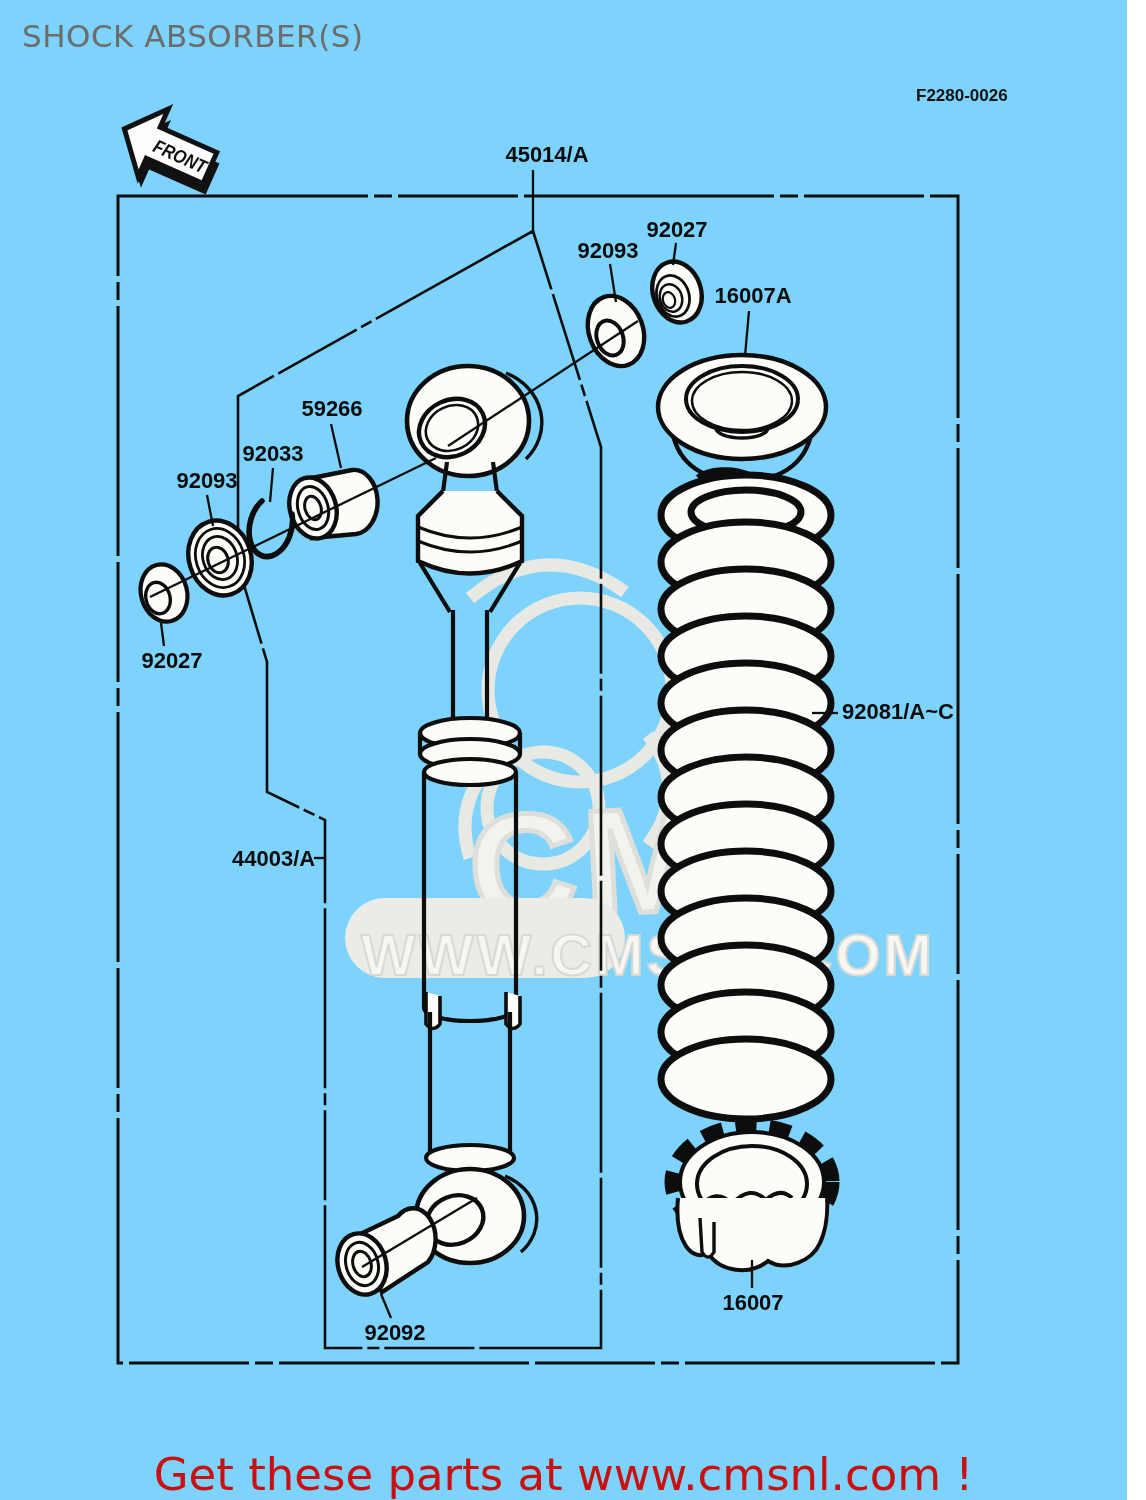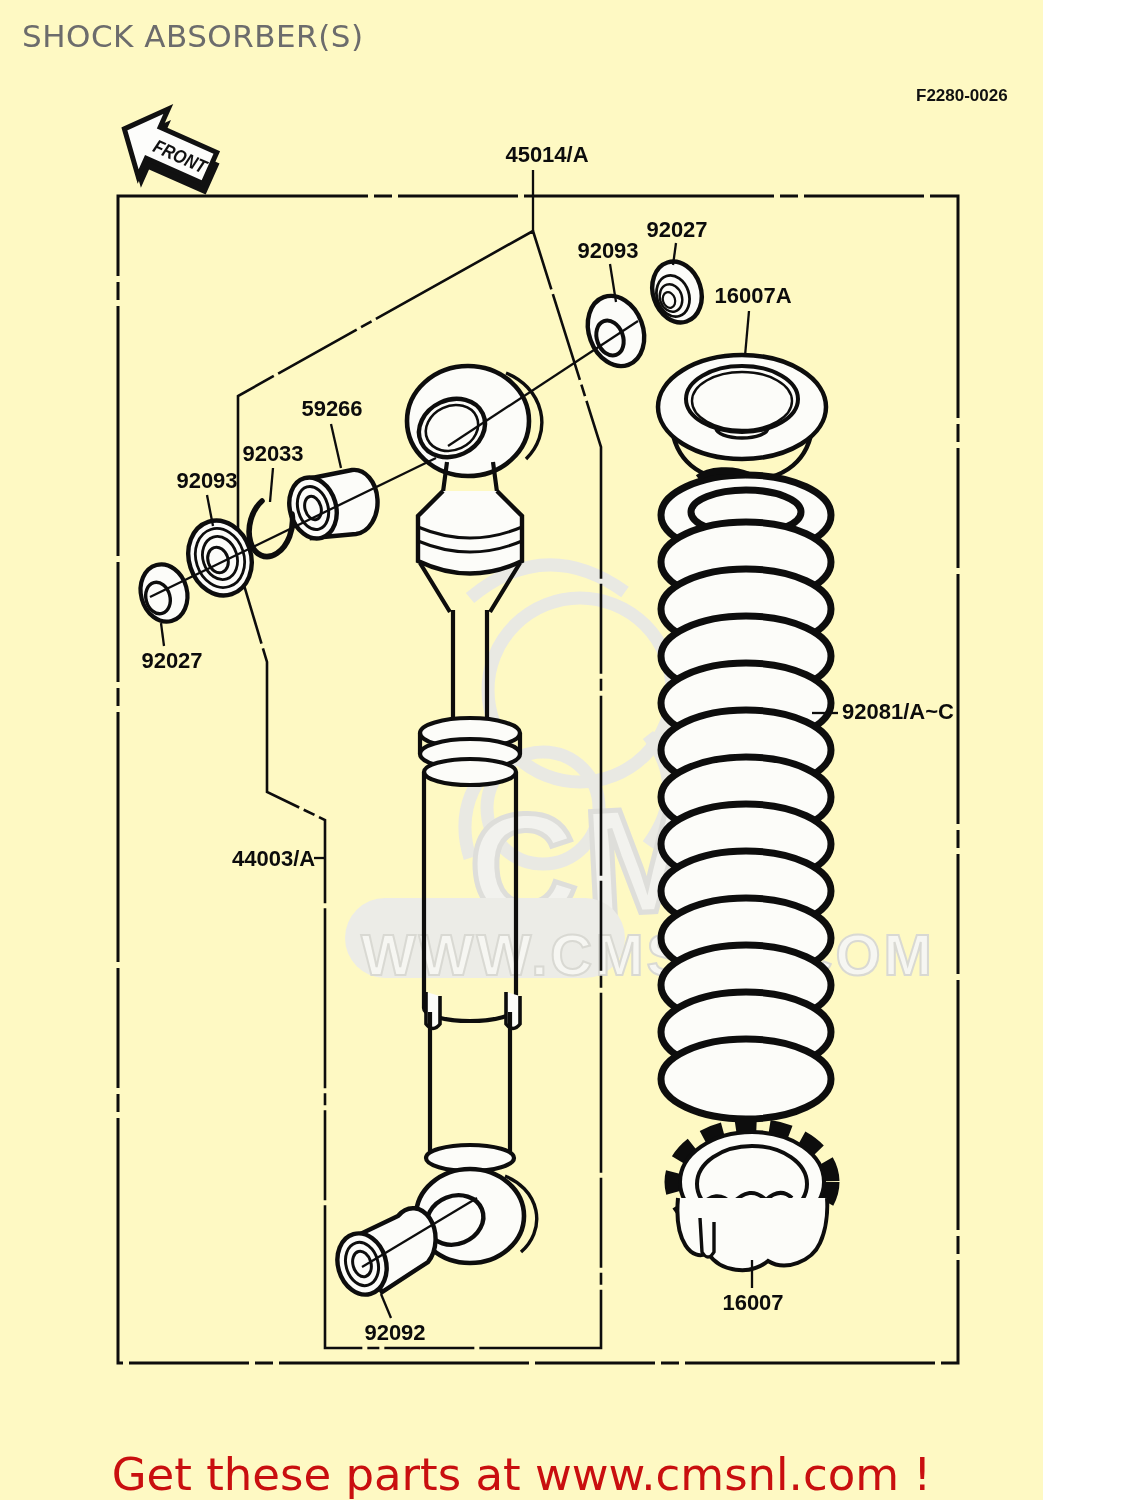--- a/index.html
+++ b/index.html
@@ -1,19 +1,19 @@
 <!DOCTYPE html>
 <html><head>
 <meta charset="utf-8">
 <style>
   html,body{margin:0;padding:0;background:#ffffff;}
   .page{
     position:relative;
-    width:1043px;height:1500px;
-    background:#fef9c3;
+    width:1127px;height:1500px;
+    background:#7dd3fc;
     overflow:hidden;
     font-family:"Liberation Sans",sans-serif;
   }
   .page-title{
     position:absolute;left:22px;top:18px;
     font-family:"DejaVu Sans",sans-serif;
     font-size:31px;color:#6c6c6c;letter-spacing:.5px;
     white-space:nowrap;
   }
   .diagram-svg{position:absolute;left:0;top:0;}

